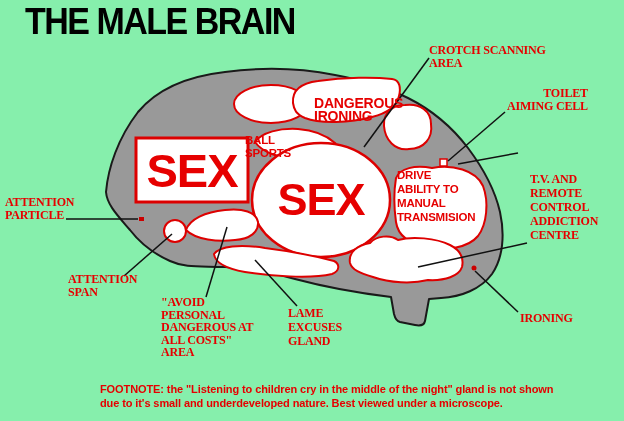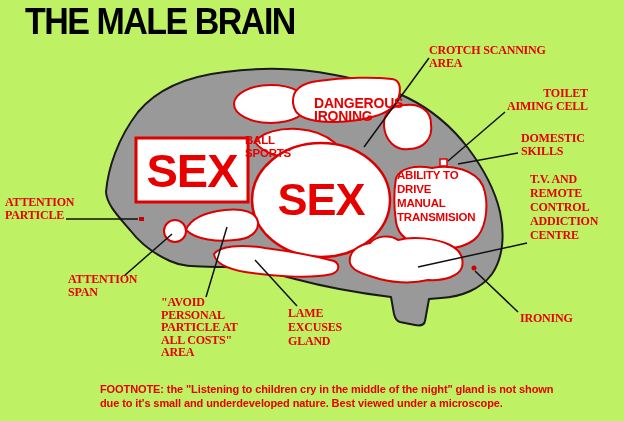--- a/index.html
+++ b/index.html
@@ -2,21 +2,21 @@
 <html><head>
 <meta charset="utf-8">
 <style>
   :root{
     --red:#e60000;
     --border-red:#dd0000;
     --gray:#999999;
   }
   html,body{margin:0;padding:0;background:#ffffff;}
   #canvas{
-    position:relative;width:624px;height:421px;background:#bef264;
+    position:relative;width:624px;height:421px;background:#86efac;
     overflow:hidden;font-family:"Liberation Sans",sans-serif;
   }
   #brain-svg{position:absolute;left:0;top:0;}
   .txt{position:absolute;color:var(--red);font-weight:bold;white-space:nowrap;}
   .callout{font-size:12px;line-height:13px;letter-spacing:-0.2px;font-family:Liberation Serif, serif;}
   .region-label{font-size:11.5px;line-height:12.5px;letter-spacing:-0.2px;}
   #title{
     position:absolute;left:25px;top:1px;color:#000;font-weight:bold;
     font-size:34px;letter-spacing:-1.5px;white-space:nowrap;
     transform:scaleY(1.06);transform-origin:left top;
@@ -100,37 +100,33 @@
     <div>BALL</div>
     <div>SPORTS</div>
   </div>
   <div class="txt region-label" style="left:314px;top:97px;font-size:14px;line-height:13px;">
     <div>DANGEROUS</div>
     <div>IRONING</div>
   </div>
   <div id="sex-rect-text" class="sex-text">SEX</div>
   <div id="sex-circle-text" class="sex-text">SEX</div>
   <div class="txt region-label" style="left:397px;top:168px;line-height:14px;">
+    <div>DRIVE</div>
     <div>ABILITY TO</div>
-    <div>DRIVE</div>
     <div>MANUAL</div>
     <div>TRANSMISION</div>
   </div>
 
   <div class="txt callout" style="left:429px;top:44px;">
     <div>CROTCH SCANNING</div>
     <div>AREA</div>
   </div>
   <div class="txt callout" style="left:507px;top:87px;text-align:right;">
     <div>TOILET</div>
     <div>AIMING CELL</div>
-  </div>
-  <div class="txt callout" style="left:521px;top:132px;">
-    <div>DOMESTIC</div>
-    <div>SKILLS</div>
   </div>
   <div class="txt callout" style="left:530px;top:172px;line-height:14px;">
     <div>T.V. AND</div>
     <div>REMOTE</div>
     <div>CONTROL</div>
     <div>ADDICTION</div>
     <div>CENTRE</div>
   </div>
   <div class="txt callout" style="left:520px;top:312px;">
     <div>IRONING</div>
@@ -139,21 +135,21 @@
     <div>ATTENTION</div>
     <div>PARTICLE</div>
   </div>
   <div class="txt callout" style="left:68px;top:273px;">
     <div>ATTENTION</div>
     <div>SPAN</div>
   </div>
   <div class="txt callout" style="left:161px;top:296px;line-height:12.5px;">
     <div>"AVOID</div>
     <div>PERSONAL</div>
-    <div>PARTICLE AT</div>
+    <div>DANGEROUS AT</div>
     <div>ALL COSTS"</div>
     <div>AREA</div>
   </div>
   <div class="txt callout" style="left:288px;top:306px;line-height:14px;">
     <div>LAME</div>
     <div>EXCUSES</div>
     <div>GLAND</div>
   </div>
 
   <div id="footnote" class="txt">

